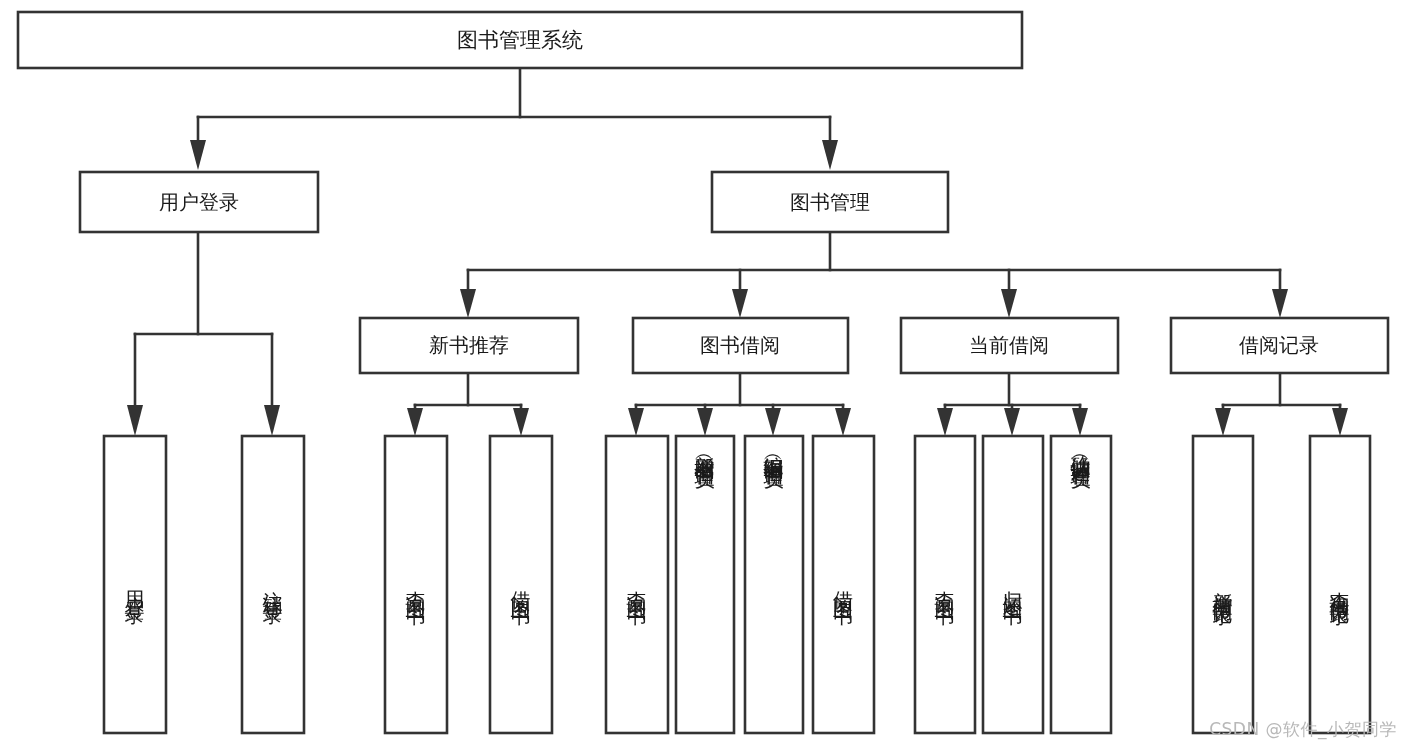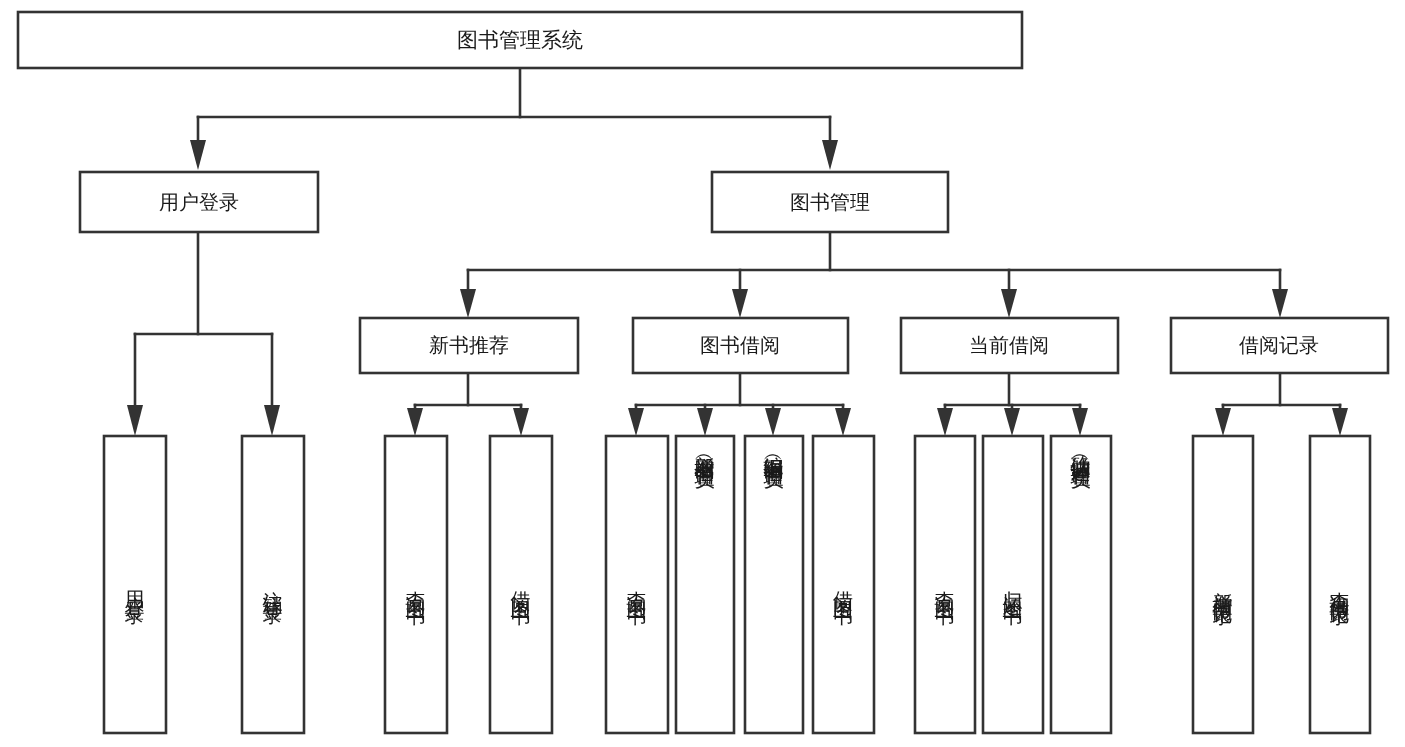--- a/index.html
+++ b/index.html
@@ -266,14 +266,15 @@
   </div>
 
   <div class="vlabel-wrap" style="left:1193px; top:436px; width:60px; height:297px;">
     <span class="vlabel-text" style="letter-spacing:3px;">新增借阅记录</span>
   </div>
 
   <div class="vlabel-wrap" style="left:1310px; top:436px; width:60px; height:297px;">
     <span class="vlabel-text" style="letter-spacing:3px;">查询借阅记录</span>
   </div>
 
+  <div class="watermark">CSDN @软件_小贺同学</div>
 
 </div>
 
 </body></html>

